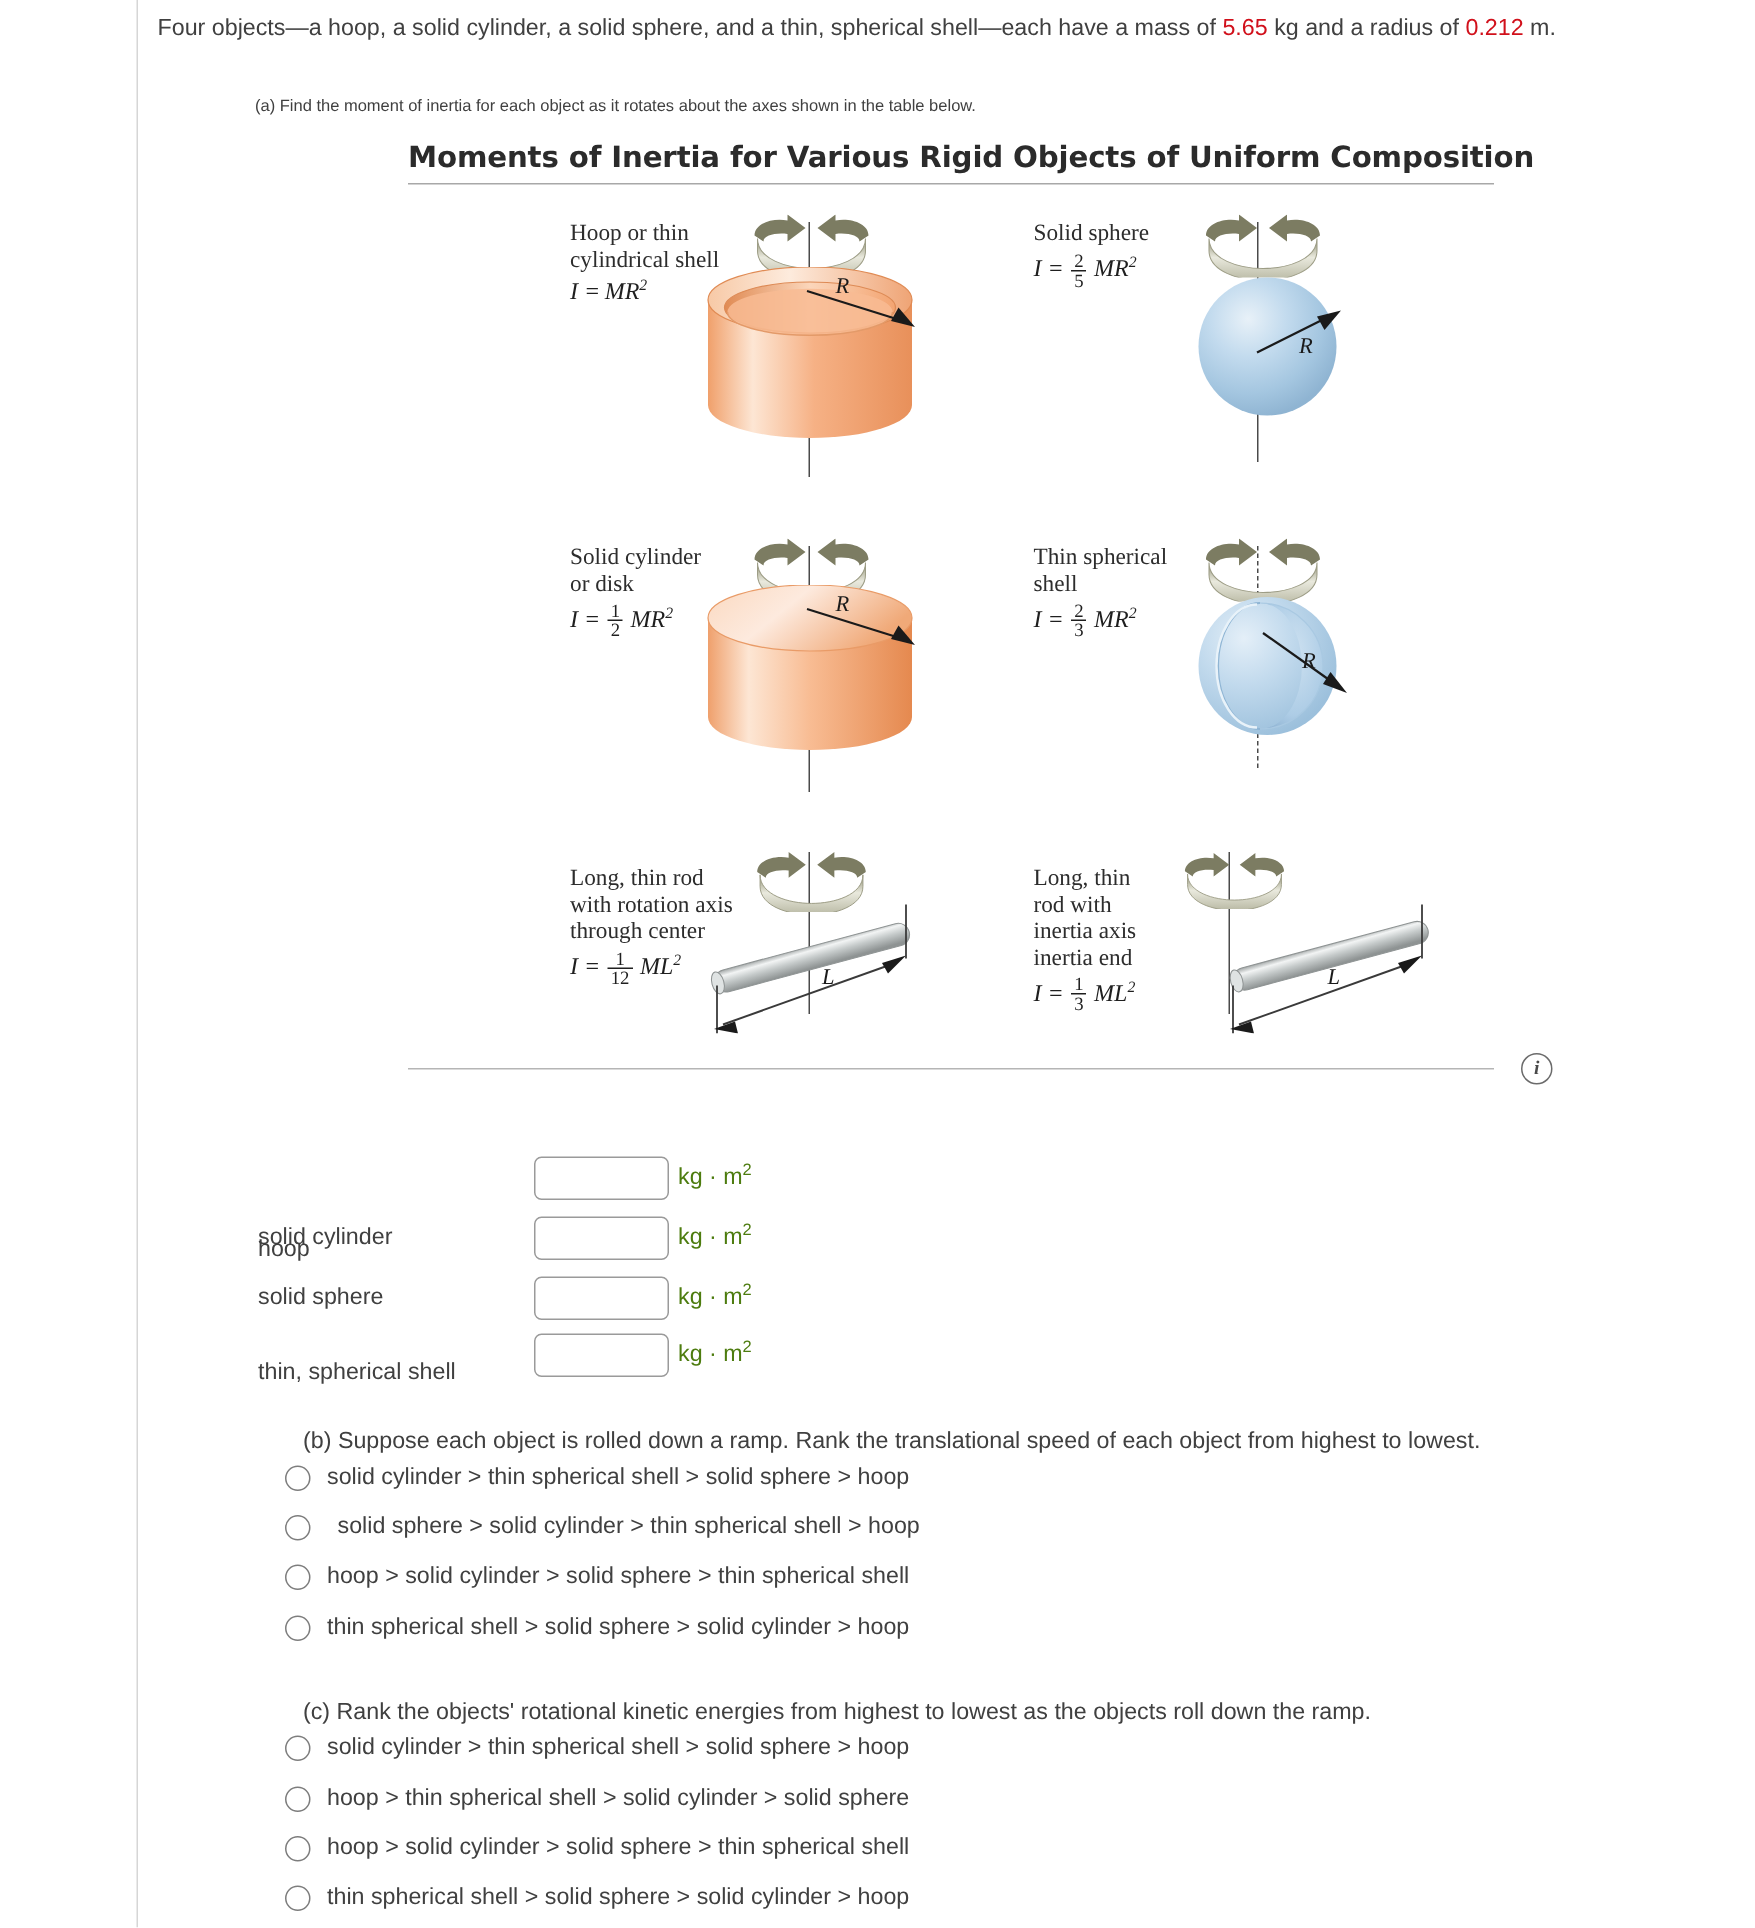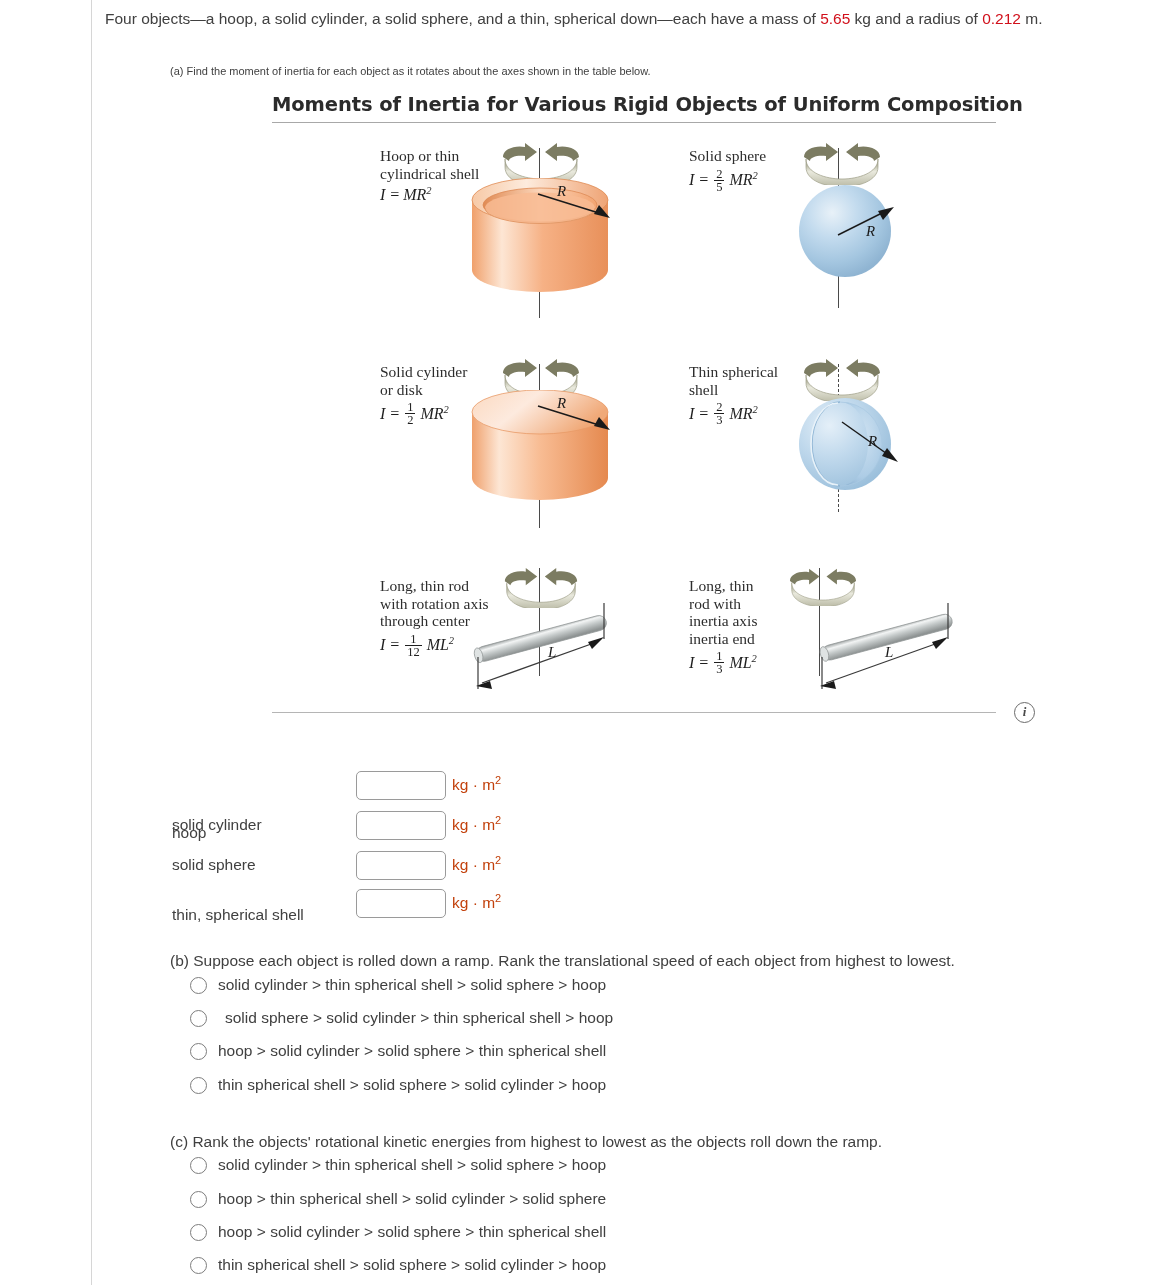--- a/index.html
+++ b/index.html
@@ -155,31 +155,32 @@
     font-size: 14px;
     font-family: "Liberation Sans", sans-serif;
     color: #222;
     padding: 0 6px;
     box-sizing: border-box;
     outline: none;
   }
   .ans-units {
     position: absolute;
     font-size: 15.5px;
-    color: #c2410c;
+    color: #4d7c0f;
     text-align: center;
   }
   .ans-units sup { font-size: 11px; }
 
   
   .part-q {
     position: absolute;
     font-size: 15.5px;
     color: #404040;
     line-height: 21px;
+    margin-left: 32px;
   }
   .opt {
     position: absolute;
     display: flex;
     align-items: center;
     gap: 11px;
   }
   .radio {
     width: 15px;
     height: 15px;
@@ -193,21 +194,21 @@
     color: #404040;
     white-space: nowrap;
   }
 </style>
 </head>
 <body>
 
 <div class="left-rule"></div>
 
 <div class="intro">
-  <span>Four objects—a hoop, a solid cylinder, a solid sphere, and a thin, spherical down—each have a mass of </span><span class="val">5.65</span><span> kg and a radius of </span><span class="val">0.212</span><span> m.</span>
+  <span>Four objects—a hoop, a solid cylinder, a solid sphere, and a thin, spherical shell—each have a mass of </span><span class="val">5.65</span><span> kg and a radius of </span><span class="val">0.212</span><span> m.</span>
 </div>
 
 <div class="part-a">(a) Find the moment of inertia for each object as it rotates about the axes shown in the table below.</div>
 
 <div class="moi-title">Moments of Inertia for Various Rigid Objects of Uniform Composition</div>
 <div class="rule-top"></div>
 <div class="rule-bottom"></div>
 <div class="info-icon">i</div>
 
 <div class="moi-cell" style="left:336px; top:147px; width:145px;">

